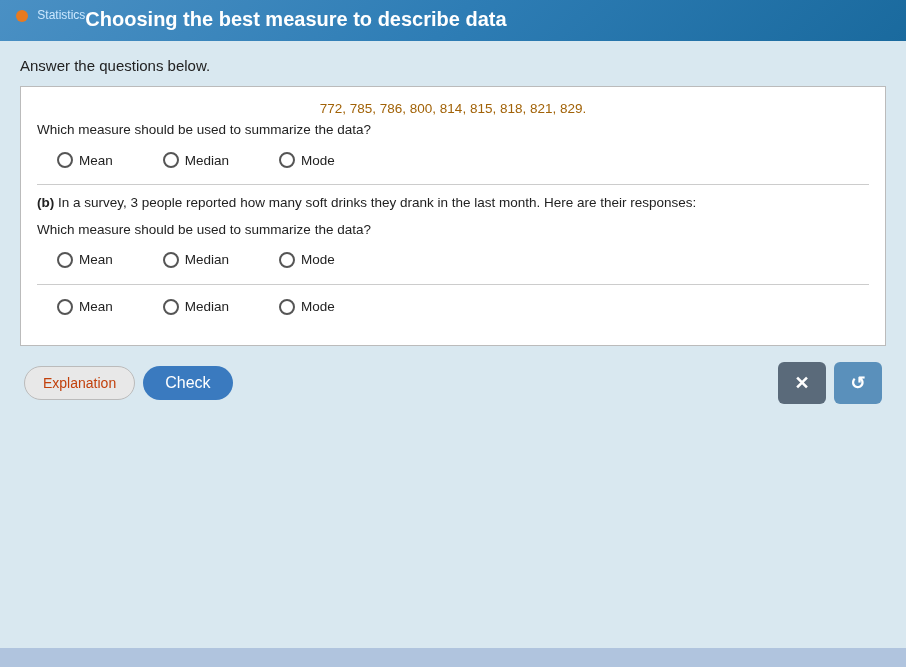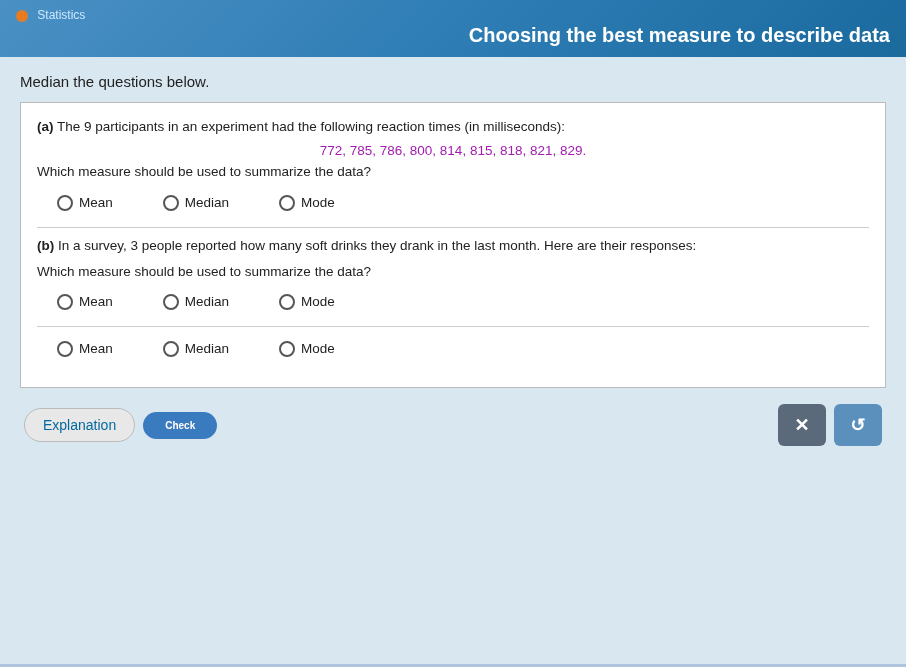--- a/index.html
+++ b/index.html
@@ -10,21 +10,21 @@
       width: 906px;
       height: 667px;
       overflow: hidden;
       position: relative;
     }
 
     .header {
       background: linear-gradient(135deg, #4a90c4 0%, #2e7db5 50%, #1a6a9e 100%);
       padding: 8px 16px 10px 16px;
       display: flex;
-      flex-direction: column;
+      flex-direction: row;
     }
 
     .header-subtitle {
       color: #cce8ff;
       font-size: 12px;
       margin-bottom: 2px;
     }
 
     .header-title {
       color: #ffffff;
@@ -60,35 +60,35 @@
     .question-text {
       font-size: 13.5px;
       color: #222;
       line-height: 1.5;
       margin-bottom: 6px;
     }
 
     .data-values {
       text-align: center;
       font-size: 13.5px;
-      color: #a21caf;
+      color: #a16207;
       margin-bottom: 4px;
     }
 
     .radio-group {
       display: flex;
       align-items: center;
       gap: 50px;
       padding: 6px 20px;
       margin-top: 4px;
     }
 
     .radio-item {
       display: flex;
-      align-items: flex-start;
+      align-items: center;
       gap: 6px;
       cursor: pointer;
     }
 
     .radio-circle {
       width: 16px;
       height: 16px;
       border: 2px solid #555;
       border-radius: 50%;
       background: white;
@@ -142,32 +142,32 @@
       color: white;
     }
 
     .btn-explanation {
       background: #e8e8e8;
       border: 1px solid #bbb;
       border-radius: 20px;
       padding: 8px 18px;
       font-size: 14px;
       cursor: pointer;
-      color: #0369a1;
+      color: #c2410c;
     }
 
     .btn-check {
       background: #3a7abf;
       border: none;
       border-radius: 20px;
       padding: 8px 22px;
-      font-size: 10px;
+      font-size: 16px;
       cursor: pointer;
       color: white;
-      font-weight: bold;
+      font-weight: normal;
     }
 
     .bottom-left {
       display: flex;
       align-items: center;
       gap: 8px;
     }
 
     .orange-dot {
       width: 12px;
@@ -184,29 +184,25 @@
 
 <div class="header">
   <div class="header-subtitle">
     <span class="orange-dot"></span>
     <span>Statistics</span>
   </div>
   <div class="header-title">Choosing the best measure to describe data</div>
 </div>
 
 <div class="main-content">
-  <div class="instruction">Median the questions below.</div>
+  <div class="instruction">Answer the questions below.</div>
 
   <div class="questions-box">
 
     <div class="question-section">
-      <div class="question-text">
-        <strong>(a)</strong>
-        <span>The 9 participants in an experiment had the following reaction times (in milliseconds):</span>
-      </div>
       <div class="data-values">772, 785, 786, 800, 814, 815, 818, 821, 829.</div>
       <div class="question-text">Which measure should be used to summarize the data?</div>
       <div class="radio-group">
         <label class="radio-item">
           <div class="radio-circle"></div>
           <span class="radio-label">Mean</span>
         </label>
         <label class="radio-item">
           <div class="radio-circle"></div>
           <span class="radio-label">Median</span>

